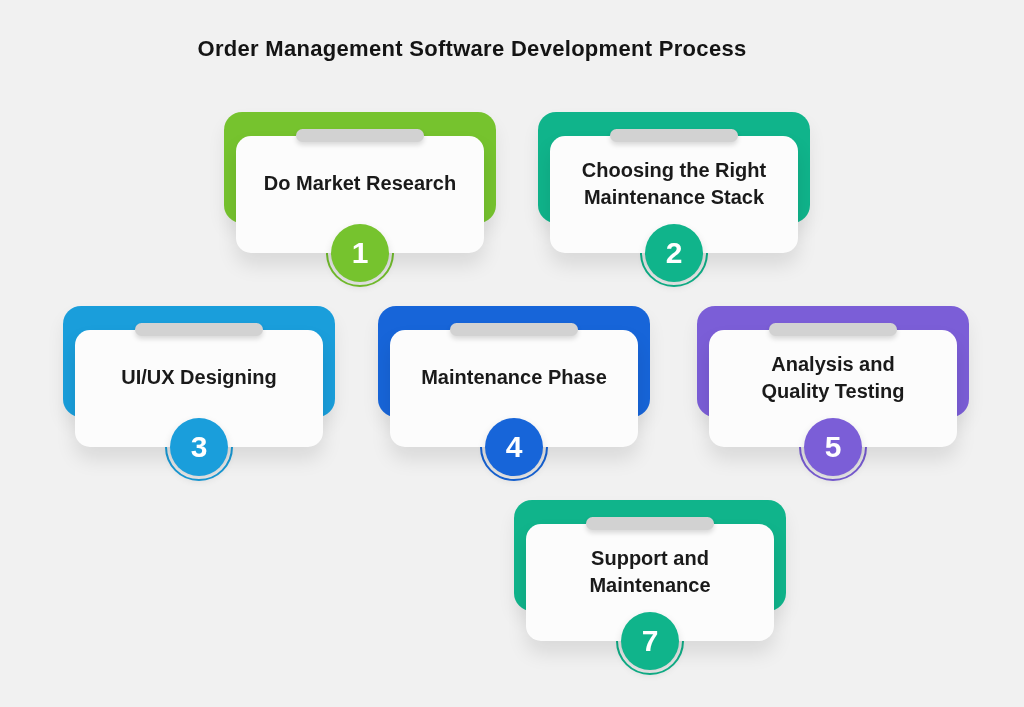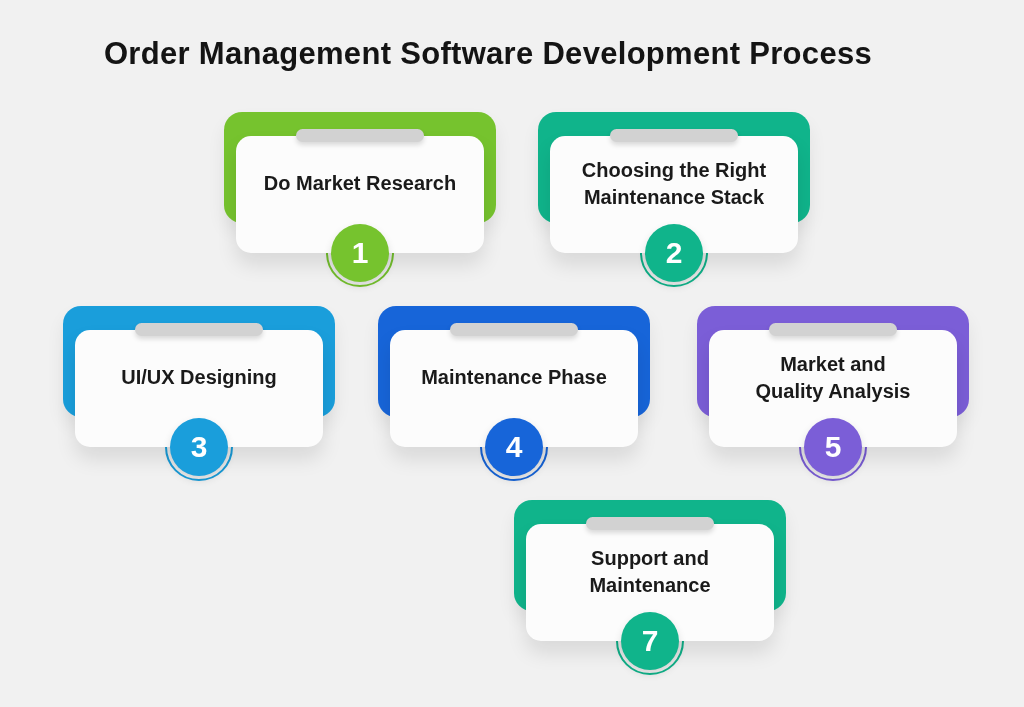--- a/index.html
+++ b/index.html
@@ -2,22 +2,22 @@
 <html><head>
 <meta charset="utf-8">
 <style>
   html,body{margin:0;padding:0;background:#f1f1f1;}
   body{
     width:1024px;height:707px;position:relative;overflow:hidden;
     font-family:"Liberation Sans", sans-serif;
   }
   .canvas{position:absolute;left:0;top:0;width:1024px;height:707px;background:#f1f1f1;}
   .page-title{
-    position:absolute;left:16px;top:36px;width:944px;margin:0;
-    text-align:center;font-size:31px;font-weight:700;letter-spacing:.3px;color:#141414;
+    position:absolute;left:0;top:36px;width:944px;margin:0;
+    text-align:center;font-size:22px;font-weight:700;letter-spacing:.3px;color:#141414;
   }
   .card{position:absolute;width:272px;height:178px;}
   .back{
     position:absolute;left:0;top:0;width:272px;height:111px;
     border-radius:18px;background:var(--accent);
     box-shadow:0 10px 18px rgba(0,0,0,.07);
     z-index:0;
   }
   .ring{
     position:absolute;left:102px;top:107px;width:64px;height:64px;
@@ -112,22 +112,22 @@
     <div class="badge">
       <span>4</span>
     </div>
   </div>
 
   <div class="card" style="left: 697px; top: 306px; --accent: #7b5ed7;">
     <div class="back"></div>
     <div class="ring"></div>
     <div class="front">
       <div class="label">
-        <div>Market and</div>
-        <div>Quality Analysis</div>
+        <div>Analysis and</div>
+        <div>Quality Testing</div>
       </div>
     </div>
     <div class="pill"></div>
     <div class="badge">
       <span>5</span>
     </div>
   </div>
 
 
   <div class="card" style="left: 514px; top: 500px; --accent: #10b48b;">

